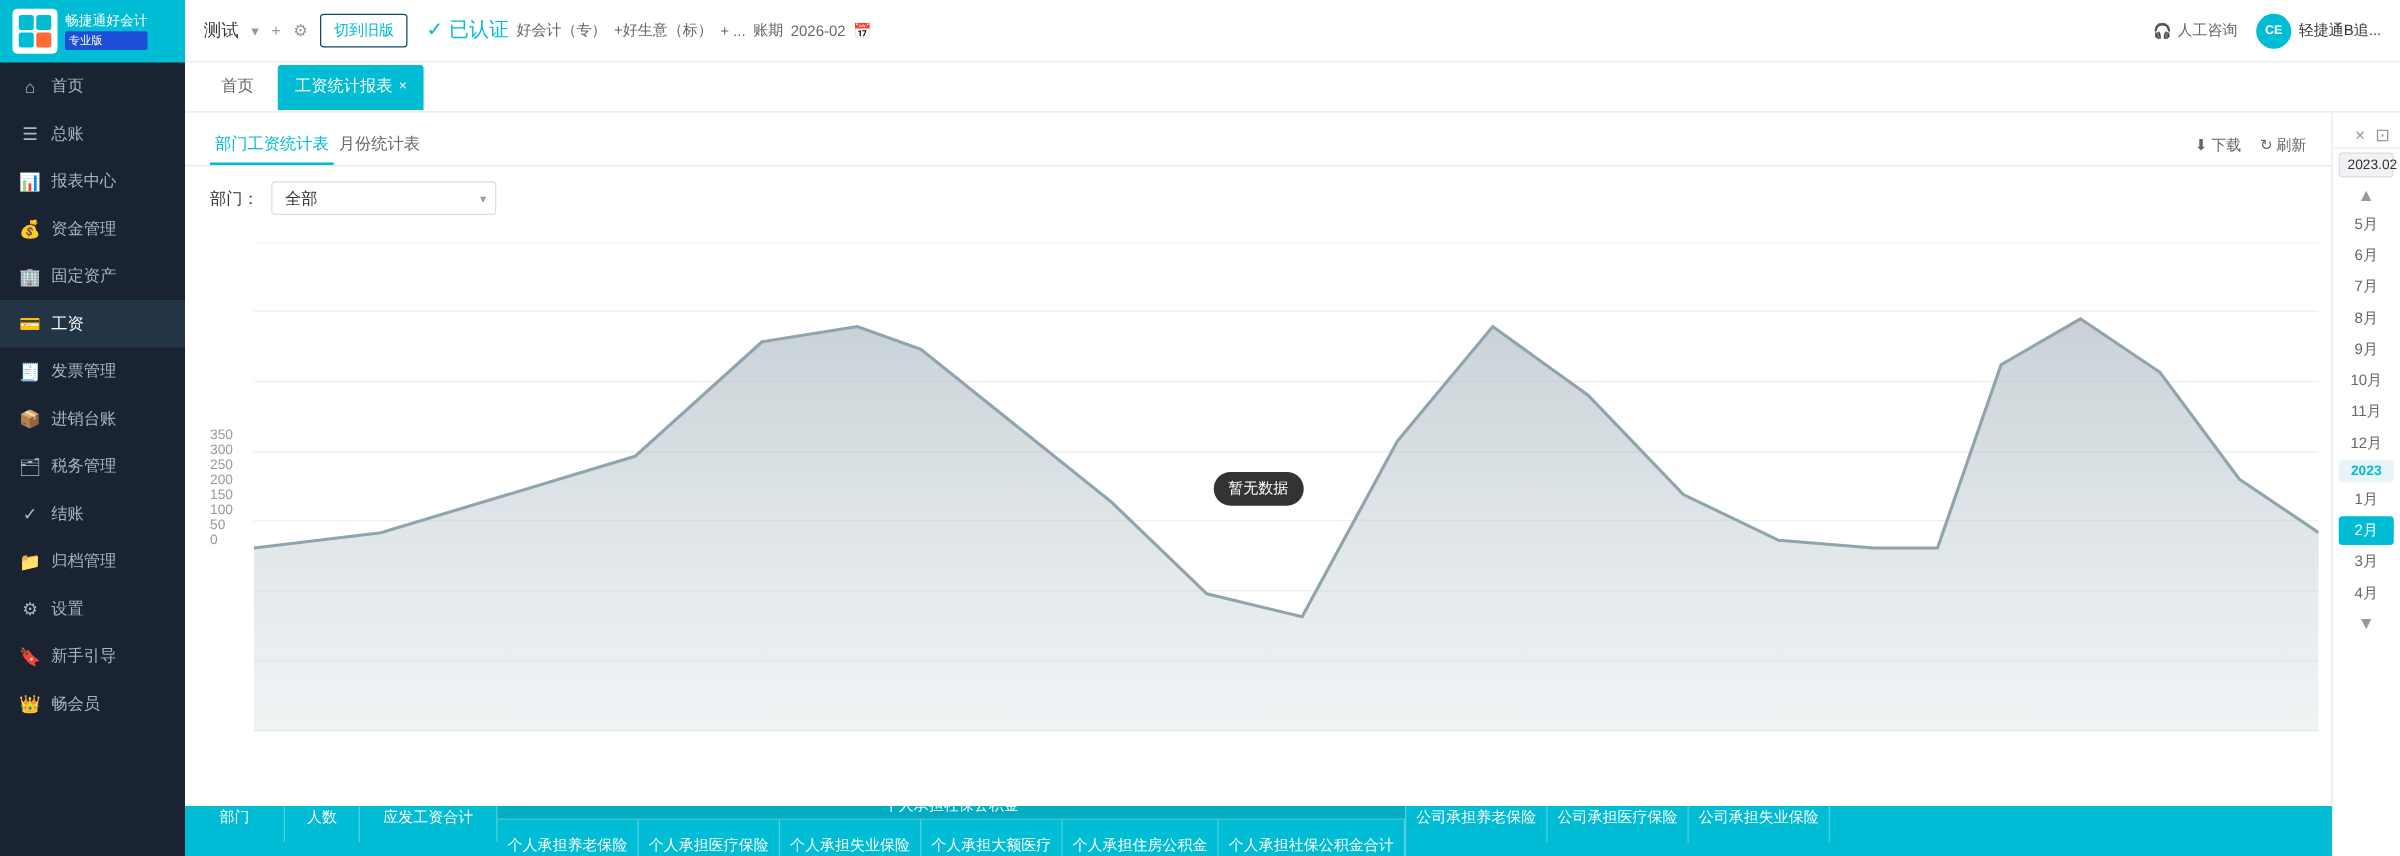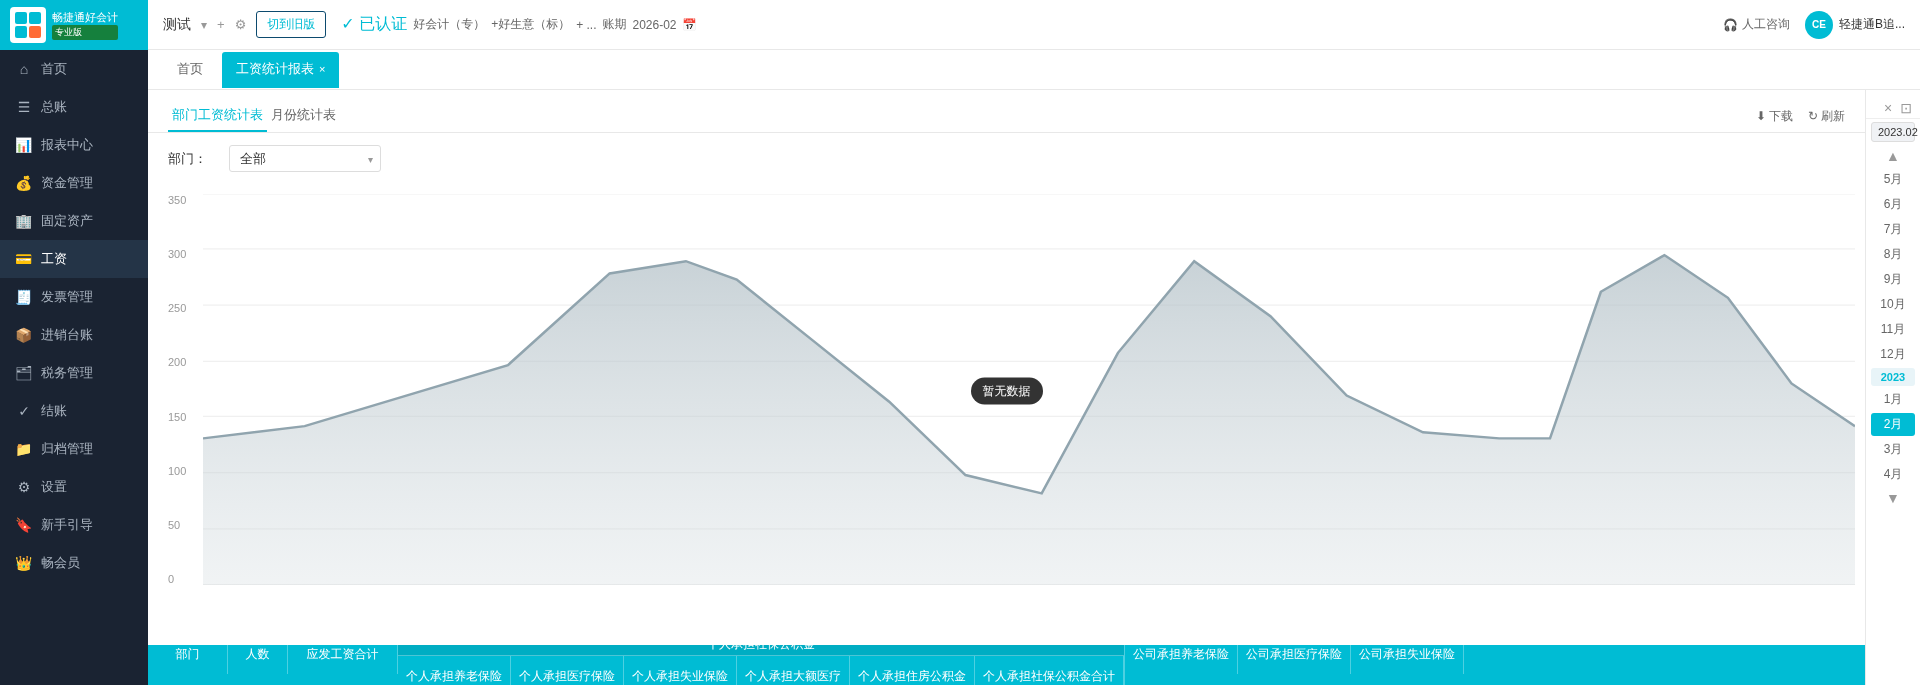--- a/index.html
+++ b/index.html
@@ -29,21 +29,21 @@
       background: #fff;
       border-radius: 4px;
       display: flex;
       align-items: center;
       justify-content: center;
       font-size: 10px;
       color: #00bcd4;
       font-weight: bold;
     }
     .logo-text { font-size: 11px; color: #fff; line-height: 1.3; }
-    .logo-badge { font-size: 9px; background: #15803d; color: #fff; padding: 1px 3px; border-radius: 2px; }
+    .logo-badge { font-size: 9px; background: #1d4ed8; color: #fff; padding: 1px 3px; border-radius: 2px; }
     .sidebar-item {
       display: flex;
       align-items: center;
       gap: 8px;
       padding: 10px 15px;
       cursor: pointer;
       color: #aab4c0;
       font-size: 13px;
       transition: background 0.2s;
     }
@@ -171,22 +171,21 @@
     .filter-select {
       border: 1px solid #ddd;
       border-radius: 3px;
       padding: 5px 30px 5px 10px;
       font-size: 13px;
       color: #333;
       background: #fff;
       cursor: pointer;
       appearance: none;
       position: relative;
-      width: 152px;
-      margin-left: 12px;
+      width: 180px;
     }
     .select-wrapper {
       position: relative;
       display: inline-block;
     }
     .select-arrow {
       position: absolute;
       right: 8px;
       top: 50%;
       transform: translateY(-50%);
@@ -441,21 +440,21 @@
             <option>财务部</option>
             <option>行政部</option>
             <option>技术部</option>
           </select>
           <span class="select-arrow">▾</span>
         </div>
       </div>
 
       <div class="chart-area" style="position:relative; flex:1; min-height:0;">
 
-        <div style="position:absolute; left:20px; top:10px; bottom:60px; display:flex; flex-direction:column; justify-content:space-between; pointer-events:none; z-index:2;">
+        <div style="position:absolute; left:20px; top:10px; bottom:60px; display:flex; flex-direction:column; justify-content:center; pointer-events:none; z-index:2;">
           <span style="font-size:11px;color:#999;">350</span>
           <span style="font-size:11px;color:#999;">300</span>
           <span style="font-size:11px;color:#999;">250</span>
           <span style="font-size:11px;color:#999;">200</span>
           <span style="font-size:11px;color:#999;">150</span>
           <span style="font-size:11px;color:#999;">100</span>
           <span style="font-size:11px;color:#999;">50</span>
           <span style="font-size:11px;color:#999;">0</span>
         </div>
 

